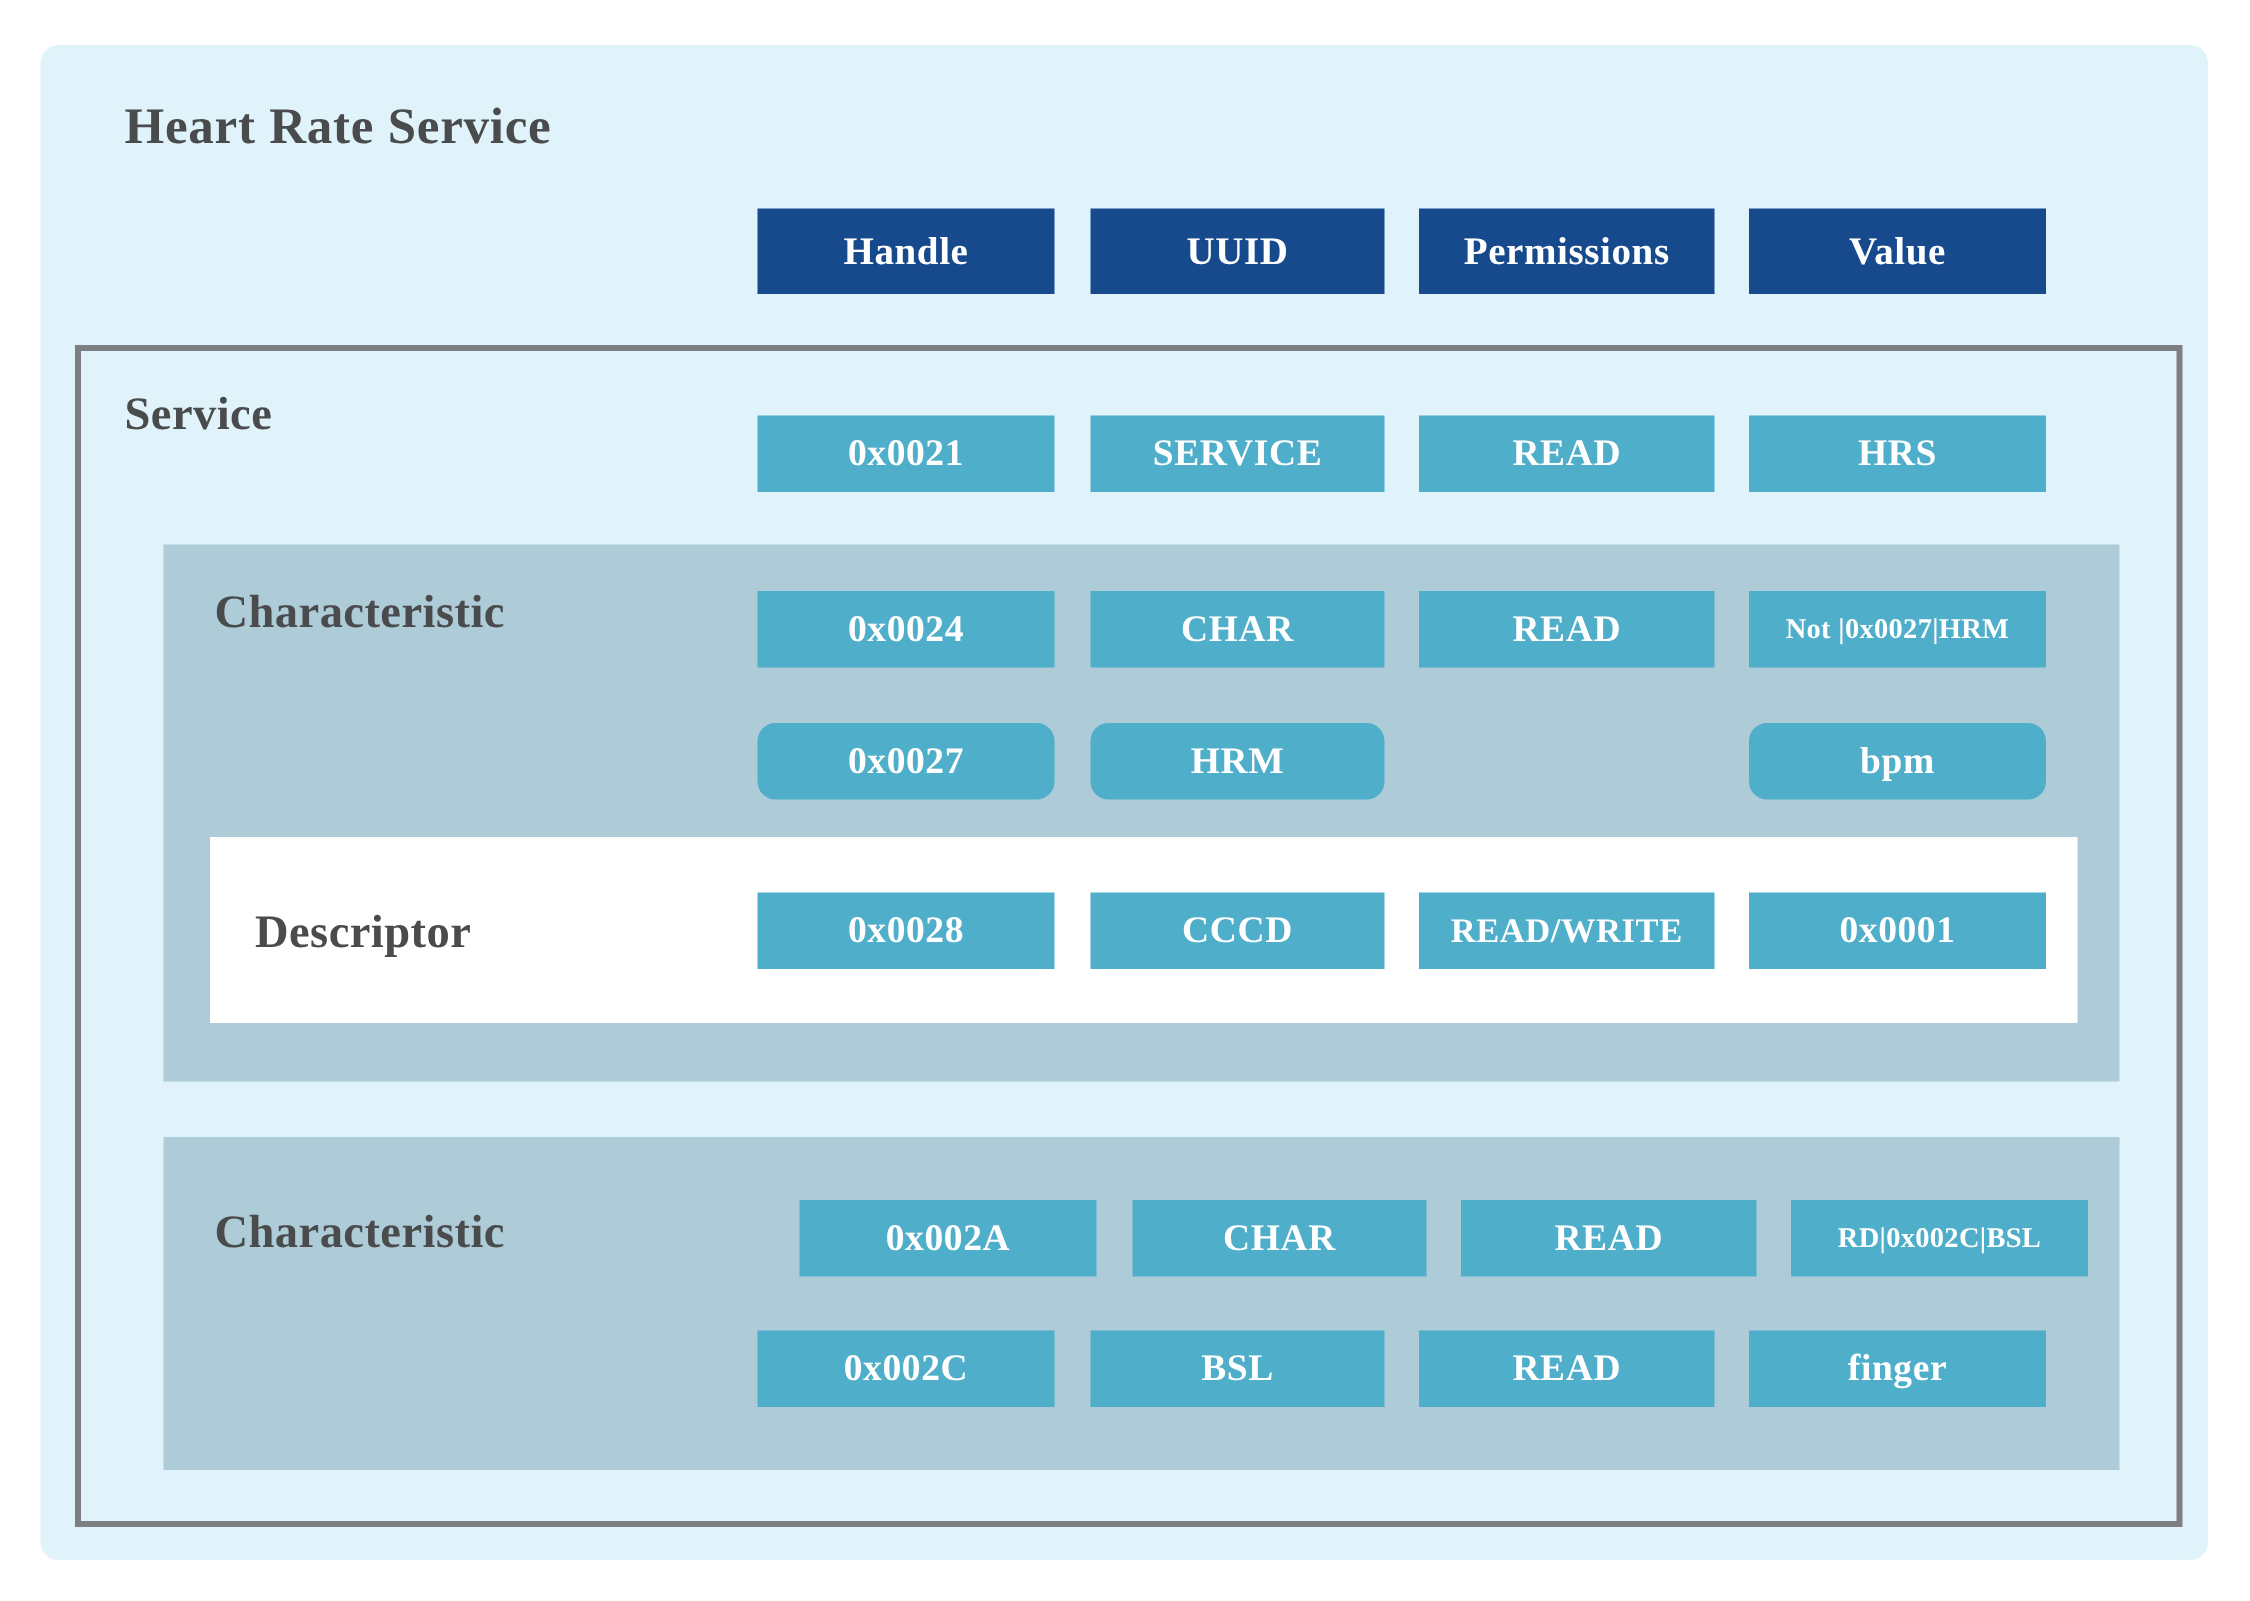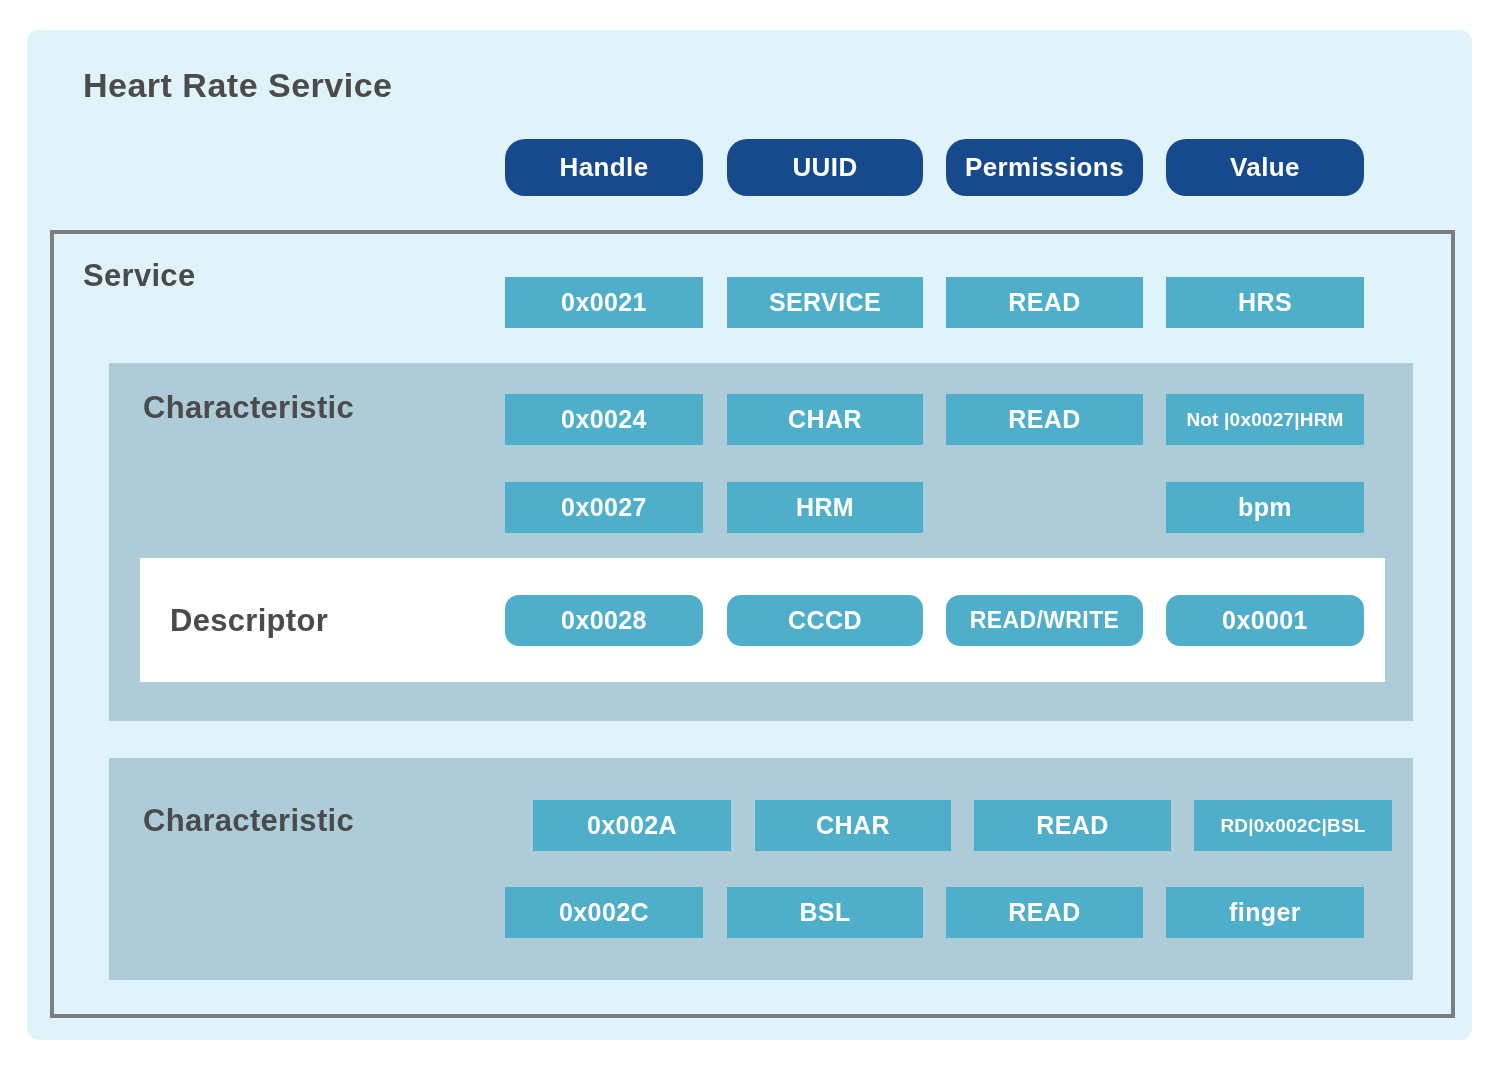--- a/index.html
+++ b/index.html
@@ -1,21 +1,21 @@
 <!DOCTYPE html>
 <html style="--canvas-bg: #E1F3FA; --header-bg: #164A8D; --cell-bg: #4FAEC9; --cell-text: #FFFFFF; --panel-bg: #AECBD8; --descriptor-bg: #FFFFFF; --border-gray: #7C7E81; --label-text: #4A4B4D;"><head>
 <meta charset="utf-8">
 <style>
   html, body { margin: 0; padding: 0; background: #ffffff; }
   .page {
     position: relative;
     width: 1500px;
     height: 1067px;
     background: #ffffff;
-    font-family: Liberation Sans, sans-serif;
+    font-family: Liberation Serif, serif;
     overflow: hidden;
   }
   .canvas {
     position: absolute;
     left: 27px; top: 30px;
     width: 1445px; height: 1010px;
     background: var(--canvas-bg, #E1F3FA);
     border-radius: 12px;
   }
   .page-title {
@@ -84,25 +84,25 @@
   .cell.small { font-size: 19px; letter-spacing: 0.2px; }
   .cell.mid   { font-size: 23px; }
 
   
   .col-handle { left: 505px;  width: 198px; }
   .col-uuid   { left: 727px;  width: 196px; }
   .col-perm   { left: 946px;  width: 197px; }
   .col-value  { left: 1166px; width: 198px; }
 
   
-  .r-header { top: 139px; border-radius: 20px; }
+  .r-header { top: 139px; }
   .r-service{ top: 277px; }
   .r-c1a    { top: 394px; }
-  .r-c1b    { top: 482px; }
-  .r-desc   { top: 595px; border-radius: 14px; }
+  .r-c1b    { top: 482px; border-radius: 12px; }
+  .r-desc   { top: 595px; }
   .r-c2a    { top: 800px; margin-left: 28px; }
   .r-c2b    { top: 887px; }
 </style>
 </head>
 <body>
 
 <div class="page">
 
   <div class="canvas"></div>
 

